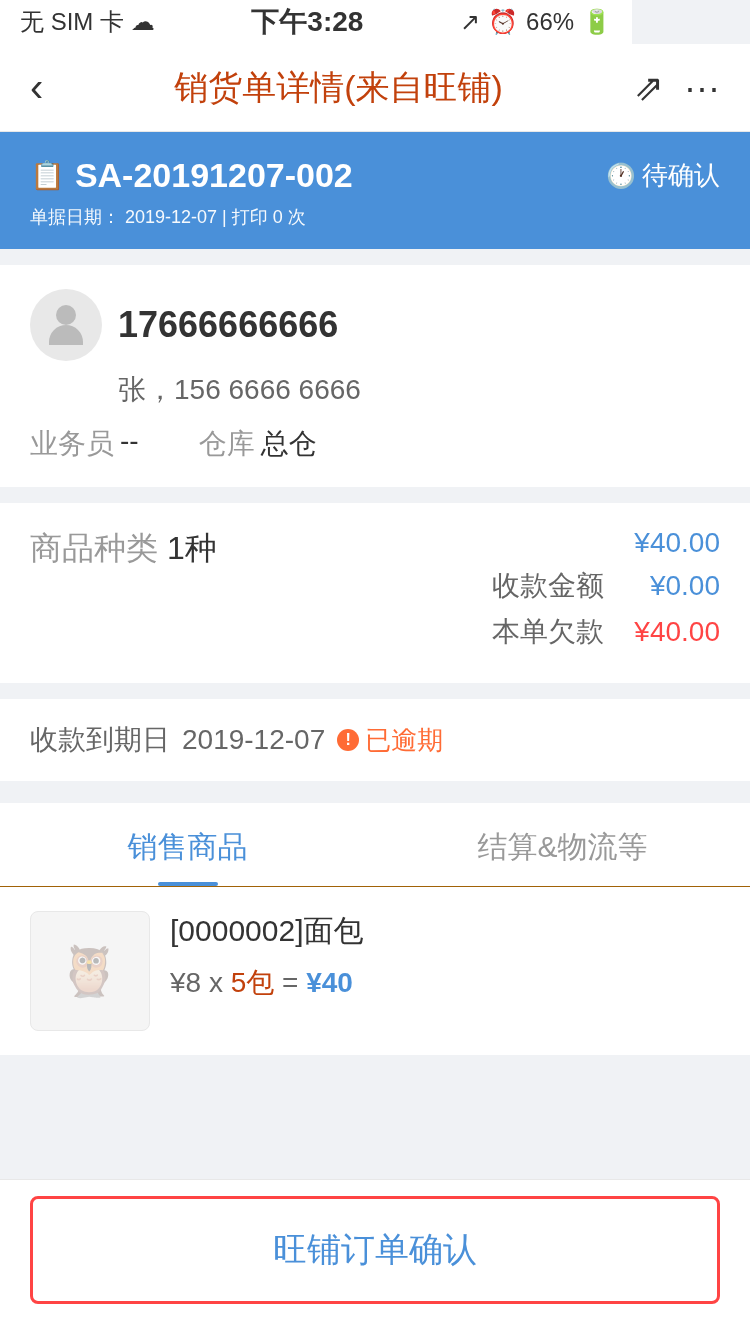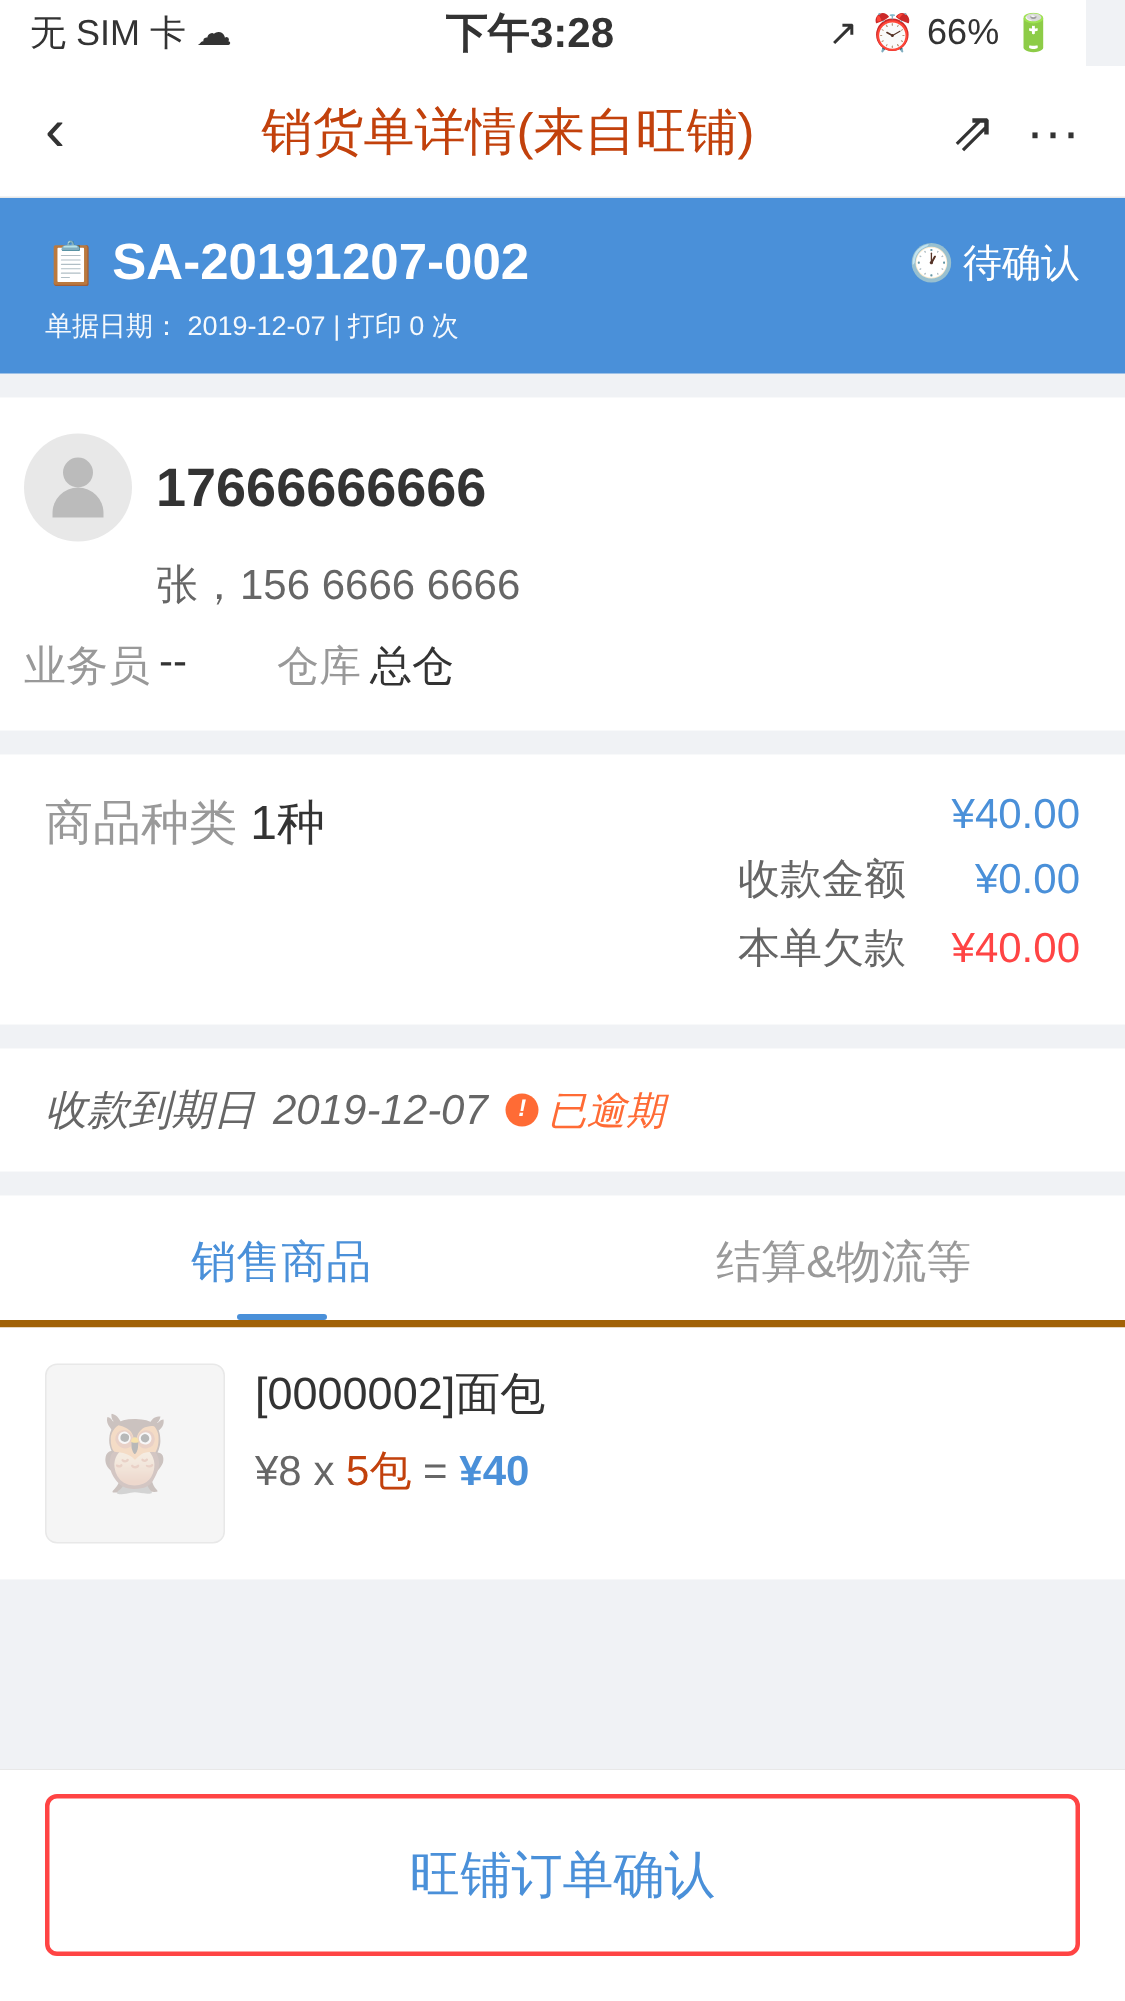--- a/index.html
+++ b/index.html
@@ -8,21 +8,21 @@
       width: 750px;
       min-height: 1334px;
       background: #f0f2f5;
       font-family: -apple-system, "PingFang SC", "Helvetica Neue", sans-serif;
       font-size: 28px;
       color: #333;
     }
 
     
     .status-bar {
-      width: 724px;
+      width: 632px;
       height: 44px;
       background: #fff;
       display: flex;
       align-items: center;
       justify-content: space-between;
       padding: 0 20px;
       font-size: 24px;
       font-weight: 500;
     }
     .status-left { display: flex; align-items: center; gap: 10px; }
@@ -77,21 +77,21 @@
     }
     .order-date {
       font-size: 18px;
       color: #fff;
       opacity: 0.95;
     }
 
     
     .customer-section {
       background: #fff;
-      padding: 24px 16px;
+      padding: 24px 30px;
       margin-bottom: 16px;
     }
     .customer-top {
       display: flex;
       align-items: center;
       gap: 16px;
       margin-bottom: 10px;
     }
     .customer-avatar {
       width: 72px;
@@ -144,27 +144,25 @@
       font-size: 28px;
     }
     .summary-row-label { color: #666; }
     .summary-row-value { color: #4A90D9; min-width: 100px; text-align: right; }
     .summary-row-value.red { color: #FF4444; }
 
     
     .due-section {
       background: #fff;
       padding: 22px 30px;
-      margin-bottom: 16px;
       display: flex;
       align-items: center;
       gap: 12px;
       font-size: 28px;
       color: #666;
-      font-style: italic;
     }
     .overdue-badge {
       display: flex;
       align-items: center;
       gap: 6px;
       color: #FF6B35;
       font-size: 26px;
     }
     .overdue-dot {
       width: 22px;
@@ -179,21 +177,22 @@
       font-weight: 700;
     }
 
     
     .tabs-section {
       background: #fff;
       margin-bottom: 0;
     }
     .tabs-header {
       display: flex;
-      border-bottom: 5px solid #a16207;
+      border-bottom: 1px solid #a16207;
+      margin-top: 22px;
     }
     .tab-item {
       flex: 1;
       text-align: center;
       padding: 24px 0 18px;
       font-size: 30px;
       color: #999;
       cursor: pointer;
       position: relative;
     }

